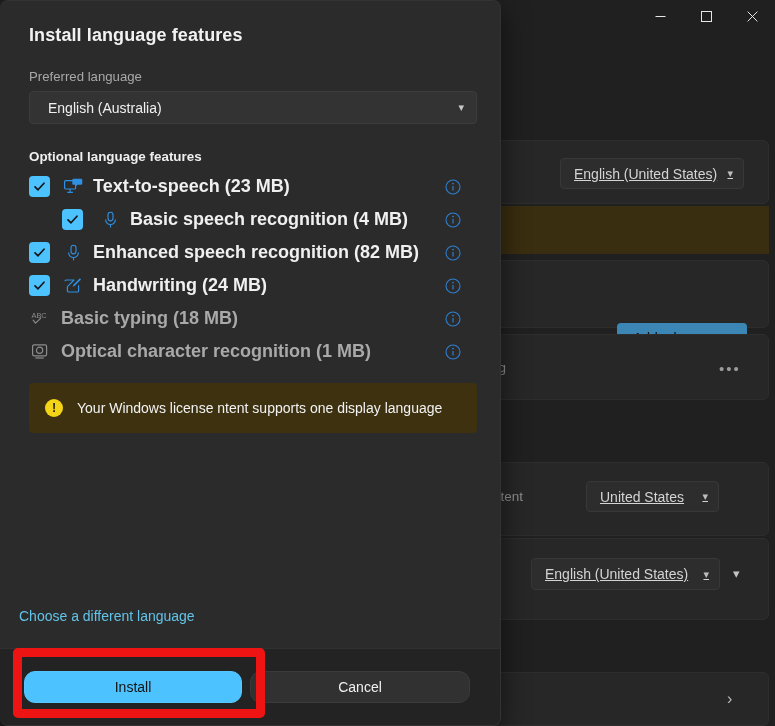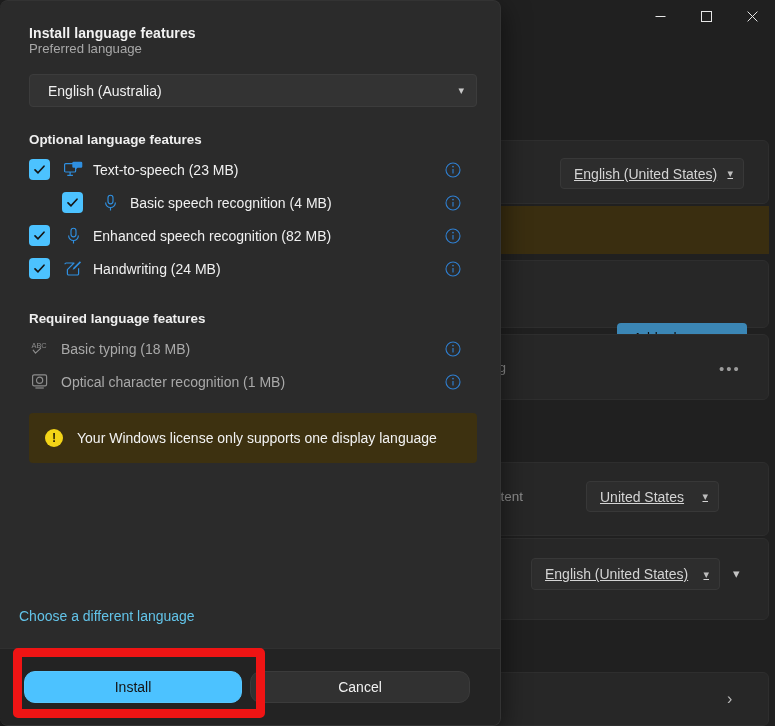--- a/index.html
+++ b/index.html
@@ -89,26 +89,27 @@
     display: flex; flex-direction: column;
     overflow: hidden;
   }
   #dialog-body {
     flex: 1 1 auto;
     padding: 24px 24px 0 29px;
     overflow: hidden;
     position: relative;
   }
   #dialog-title {
-    font-size: 14px; font-weight: 600; color: #f2f2f2;
+    font-size: 18px; font-weight: 600; color: #f2f2f2;
     letter-spacing: 0.1px;
+    margin-bottom: 23px;
   }
   .field-label {
     font-size: 13.2px; color: #a8a8a8;
-    margin-bottom: 18px;
+    margin-bottom: 7px;
   }
   #preferred-language-combo {
     width: 448px; height: 33px;
     background: #333333;
     border: 1px solid #3c3c3c;
     border-radius: 4px;
     display: flex; align-items: center; justify-content: space-between;
     padding: 0 12px 0 18px;
     color: #f0f0f0; font-size: 14px;
     cursor: pointer;
@@ -141,22 +142,23 @@
     width: 22px; min-width: 22px; height: 20px;
     margin-left: 12px;
     display: flex; align-items: center; justify-content: center;
     color: #2f8fe0;
   }
   .feature-row.indent .feat-icon { margin-left: 16px; }
   .feat-icon.gray { color: #8d8d8d; }
 
   .feat-label {
     margin-left: 9px;
-    font-size: 14px; color: #f0f0f0;
+    font-size: 18px; color: #f0f0f0;
     white-space: nowrap;
+    font-weight: bold;
   }
   .feature-row.required .feat-label { color: #a9a9a9; }
   .feature-row.required .feat-icon { margin-left: 0; }
   .feature-row.required { padding-left: 1px; }
 
   .info-icon {
     position: absolute; right: 15px;
     width: 16px; height: 16px;
     color: #2f7fd0;
     cursor: pointer;
@@ -394,21 +396,20 @@
       <span class="feat-label">Handwriting (24 MB)</span>
       <span class="info-icon">
         <svg width="16" height="16" viewBox="0 0 16 16">
           <circle cx="8" cy="8" r="7" fill="none" stroke="#2f7fd0" stroke-width="1.1"></circle>
           <circle cx="8" cy="4.6" r="0.85" fill="#2f7fd0"></circle>
           <line x1="8" y1="6.9" x2="8" y2="11.6" stroke="#2f7fd0" stroke-width="1.15"></line>
         </svg>
       </span>
     </div>
 
-    <div class="section-head" id="required-head">Required language features</div>
 
     <div class="feature-row required">
       <span class="feat-icon gray">
         <svg width="20" height="18" viewBox="0 0 20 18">
           <text x="0.5" y="7.6" font-family="Liberation Sans, sans-serif" font-size="7.4" fill="#8d8d8d">ABC</text>
           <polyline points="2.2,10.2 4.5,13.2 9.6,8.3" fill="none" stroke="#8d8d8d" stroke-width="1.15" stroke-linecap="round" stroke-linejoin="round"></polyline>
         </svg>
       </span>
       <span class="feat-label">Basic typing (18 MB)</span>
       <span class="info-icon">
@@ -433,21 +434,21 @@
         <svg width="16" height="16" viewBox="0 0 16 16">
           <circle cx="8" cy="8" r="7" fill="none" stroke="#2f7fd0" stroke-width="1.1"></circle>
           <circle cx="8" cy="4.6" r="0.85" fill="#2f7fd0"></circle>
           <line x1="8" y1="6.9" x2="8" y2="11.6" stroke="#2f7fd0" stroke-width="1.15"></line>
         </svg>
       </span>
     </div>
 
     <div id="license-warning">
       <span id="warning-icon">!</span>
-      <span id="license-warning-text">Your Windows license only supports one display language</span>
+      <span id="license-warning-text">Your Windows license ntent supports one display language</span>
     </div>
 
     <a id="choose-different-language" href="#">Choose a different language</a>
   </div>
 
   <div id="dialog-footer">
     <div class="footer-btn" id="install-button">Install</div>
     <div class="footer-btn" id="cancel-button">Cancel</div>
   </div>
 </div>

